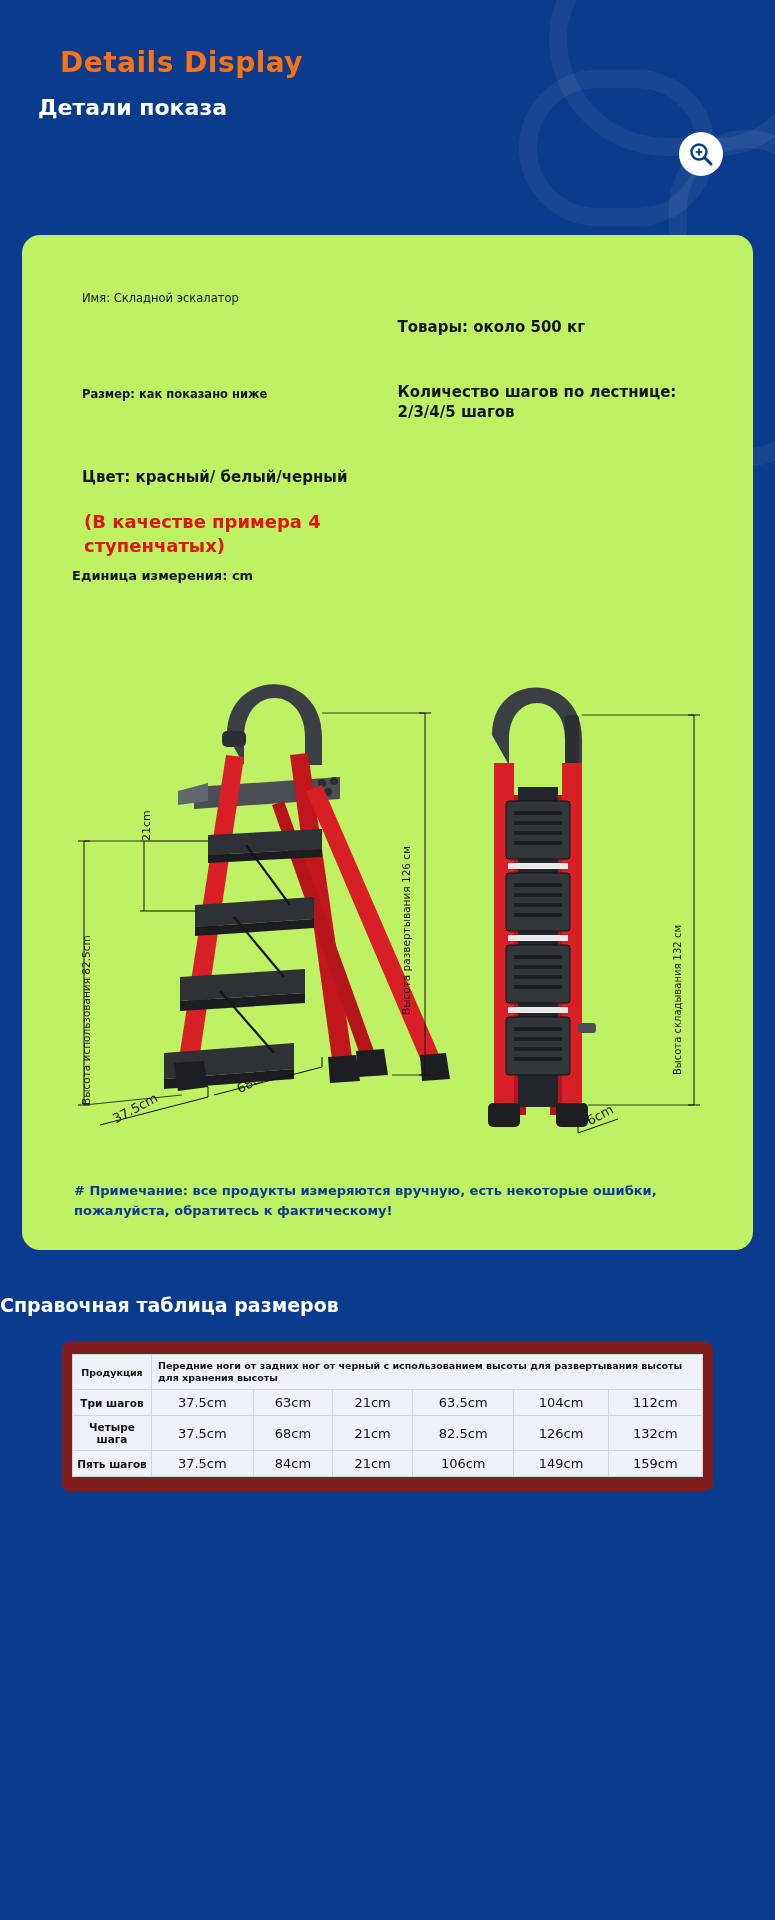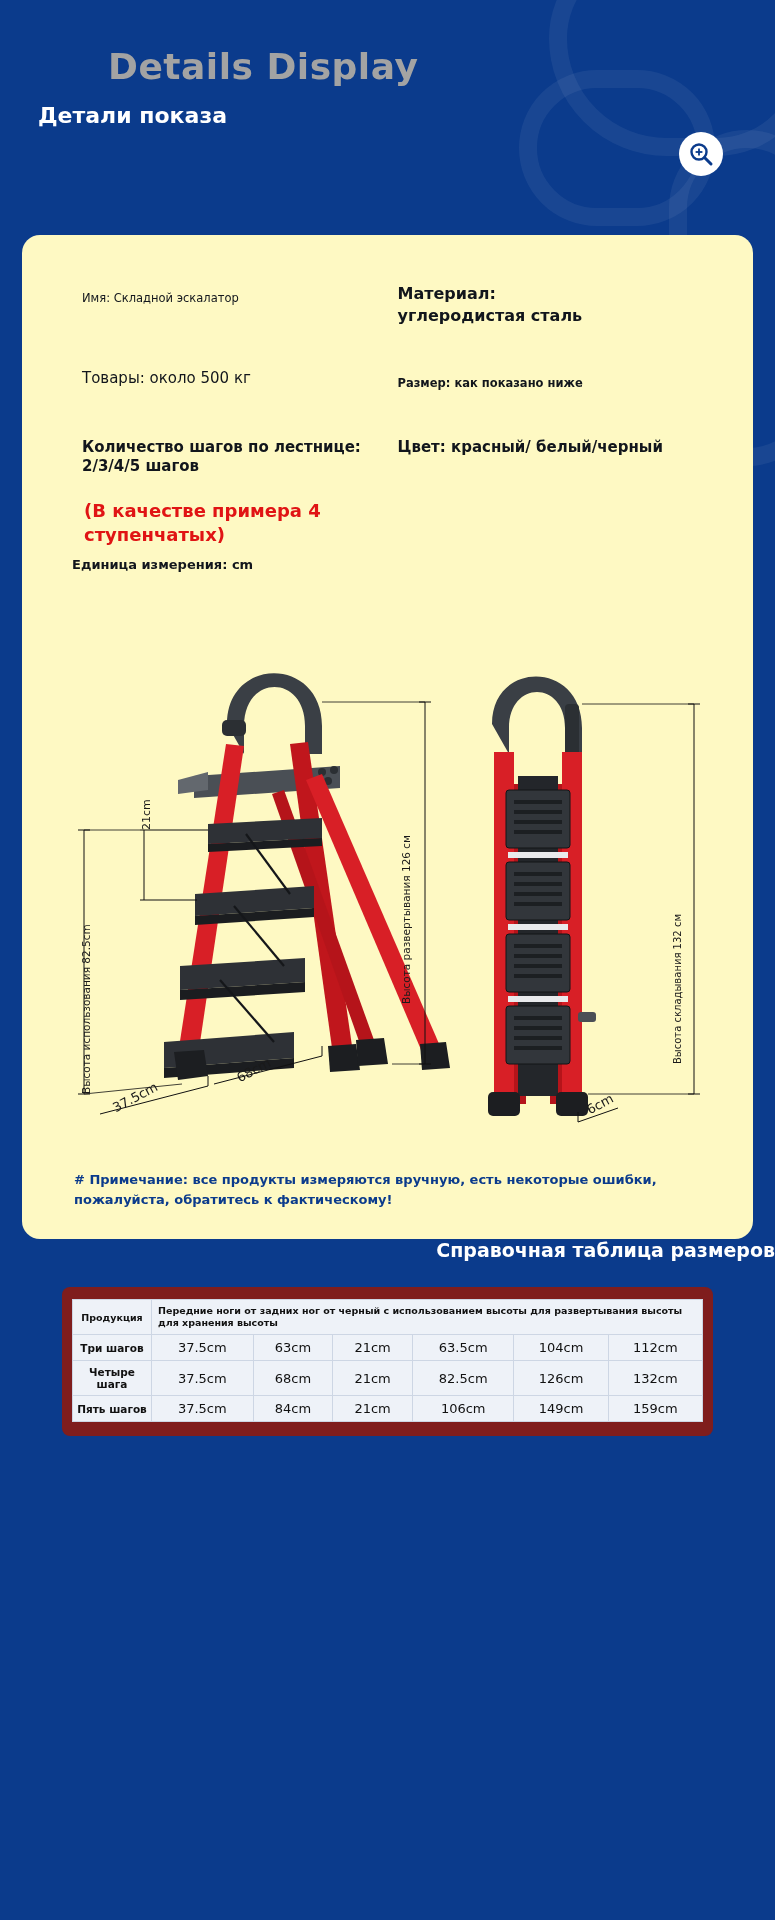--- a/index.html
+++ b/index.html
@@ -23,25 +23,25 @@
     border-radius:100px;
     pointer-events:none;
   }
   .arc1{ width:230px; height:180px; right:-40px; top:-60px; border-bottom-left-radius:120px;}
   .arc2{ width:160px; height:120px; right:60px; top:70px; }
   .arc3{ width:120px; height:300px; right:-50px; top:130px; }
 
   
   .header{position:relative;padding:46px 0 0 0;height:235px;box-sizing:border-box;}
   .title-en{
-    color:#a3a3a3;
-    font-size:36px;
+    color:#f97316;
+    font-size:28px;
     font-weight:bold;
     letter-spacing:0.5px;
-    margin-left:108px;
+    margin-left:60px;
   }
   .title-ru{
     color:#ffffff;
     font-size:22px;
     font-weight:bold;
     margin-left:38px;
     margin-top:16px;
   }
   .search-badge{
     position:absolute;
@@ -51,35 +51,35 @@
     border-radius:50%;
     background:#ffffff;
     display:flex;align-items:center;justify-content:center;
   }
   .search-badge svg{display:block;}
 
   
   .card{
     position:relative;
     margin:0 22px;
-    background:#fef9c3;
+    background:#bef264;
     border-radius:18px;
     padding:40px 0 30px 0;
   }
   .specs{
     display:grid;
     grid-template-columns:1fr 1fr;
     column-gap:10px;
     row-gap:0px;
     padding:0 50px 0 60px;
   }
   .spec{font-size:12px;color:#12161c;line-height:1.35;}
   .s-name{font-size:11.5px;padding-top:16px;}
   .s-material{font-size:16px;font-weight:bold;padding-top:8px;}
-  .s-goods{font-size:15px;font-weight:normal;padding-top:42px;}
+  .s-goods{font-size:15px;font-weight:bold;padding-top:42px;}
   .s-size{font-size:11.5px;font-weight:bold;padding-top:50px;}
   .s-steps{font-size:15px;font-weight:bold;padding-top:46px;line-height:1.3;}
   .s-color{font-size:15px;font-weight:bold;padding-top:46px;line-height:1.3;}
   .note-red{
     color:#e01414;
     font-size:18px;
     font-weight:bold;
     line-height:1.35;
     margin:22px 0 0 62px;
     width:260px;
@@ -110,21 +110,22 @@
     line-height:1.5;
     padding:0 52px 0 52px;
     margin-top:16px;
   }
 
   
   .table-title{
     color:#ffffff;
     font-size:19px;
     font-weight:bold;
-    text-align:right;
+    text-align:left;
+    margin-top:44px;
   }
   .table-wrap{
     margin:26px 62px 0 62px;
     background:#7f1d1d;
     border-radius:8px;
     padding:12px 10px 14px 10px;
   }
   table{border-collapse:collapse;width:100%;font-size:11px;color:#111;}
   th,td{border:1px solid #cdd6e4;padding:5px 4px;text-align:center;background:#eef2f8;}
   th.prod{width:70px;font-size:9.5px;font-weight:bold;}
@@ -152,22 +153,20 @@
         <line x1="11" y1="7.6" x2="11" y2="14.4" stroke="#0b3b8c" stroke-width="1.8"></line>
         <line x1="7.6" y1="11" x2="14.4" y2="11" stroke="#0b3b8c" stroke-width="1.8"></line>
       </svg>
     </div>
   </div>
 
   <div class="card">
 
     <div class="specs">
       <div class="spec s-name">Имя: Складной эскалатор</div>
-      <div class="spec s-material" style="white-space:pre-line;">Материал:
-углеродистая сталь</div>
       <div class="spec s-goods">Товары: около 500 кг</div>
       <div class="spec s-size">Размер: как показано ниже</div>
       <div class="spec s-steps">Количество шагов по лестнице: 2/3/4/5 шагов</div>
       <div class="spec s-color">Цвет: красный/ белый/черный</div>
     </div>
 
     <div class="note-red">(В качестве примера 4 ступенчатых)</div>
     <div class="unit">Единица измерения: cm</div>
 
     <div class="diagram">

